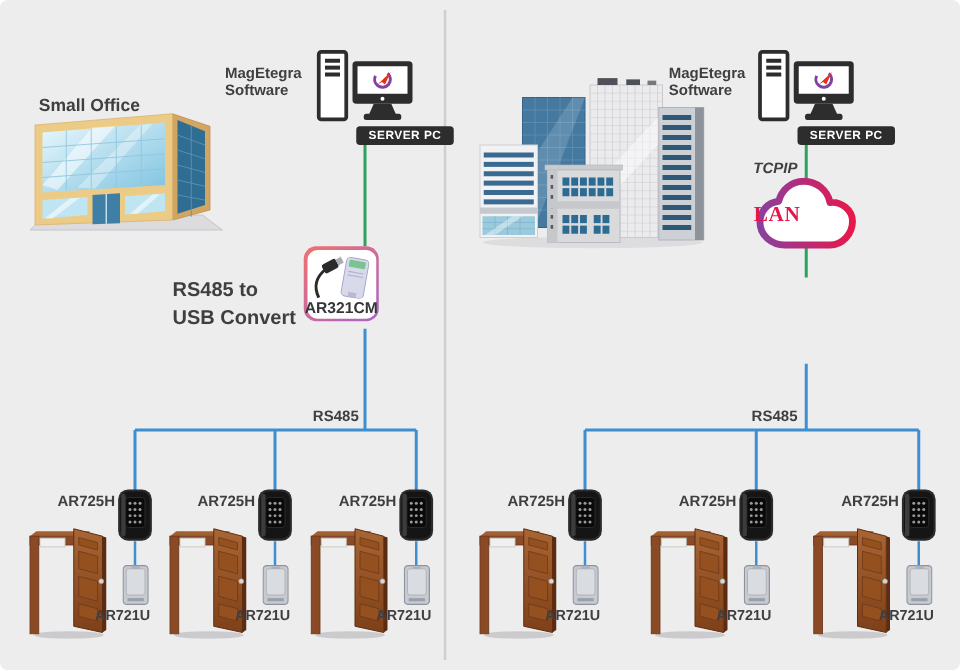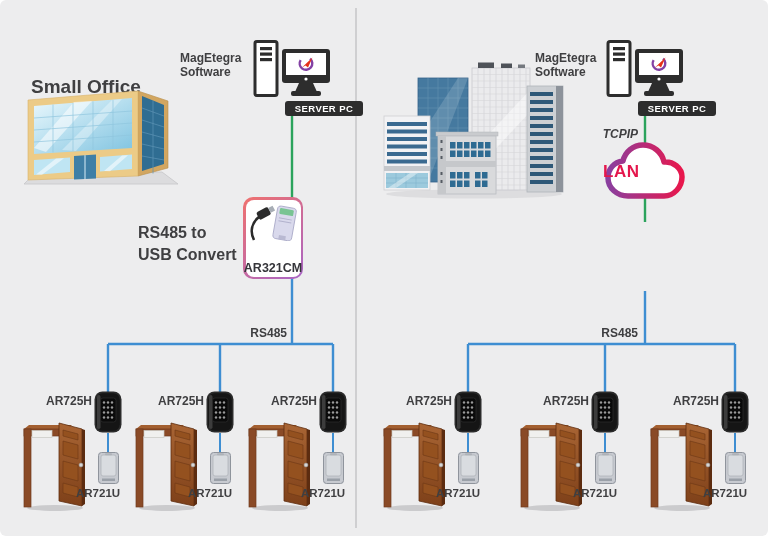--- a/index.html
+++ b/index.html
@@ -253,35 +253,35 @@
     <path d="M292 116 V197" style="stroke:var(--green_line,#2ba35c)" stroke-width="2.4"></path>
     <path d="M292 263 V344 M108 344 H333 M108 344 V392 M220 344 V392 M333 344 V392" style="stroke:var(--blue_line,#3e8ed2)" stroke-width="2.4"></path>
     <path d="M108 433 V453 M220 433 V453 M333 433 V453" style="stroke:var(--blue_line,#3e8ed2)" stroke-width="2"></path>
     <path d="M645 116 V222" style="stroke:var(--green_line,#2ba35c)" stroke-width="2.4"></path>
     <path d="M645 291 V344 M468 344 H735 M468 344 V392 M605 344 V392 M735 344 V392" style="stroke:var(--blue_line,#3e8ed2)" stroke-width="2.4"></path>
     <path d="M468 433 V453 M605 433 V453 M735 433 V453" style="stroke:var(--blue_line,#3e8ed2)" stroke-width="2"></path>
   </svg>
 
   <div class="divider" style="left:355px;top:8px;height:520px;"></div>
 
-  <div class="lbl ctr" style="left:31px;top:76px;width:140px;font-size:19px;">Small Office</div>
+  <div class="lbl ctr" style="left:31px;top:76px;width:140px;font-size:14px;">Small Office</div>
   <svg class="abs" style="left:22px;top:86px" width="158" height="104">
       <use href="#sym-smalloffice"></use>
     </svg>
 
   <div class="lbl ctr" style="left:180px;top:51px;width:68px;font-size:12px;">MagEtegra
 Software</div>
   <svg class="abs" style="left:252px;top:40px" width="80" height="60">
       <use href="#sym-server"></use>
     </svg>
   <div class="badge" style="left:253px;top:101px;width:78px;">SERVER PC</div>
 
   <div class="lbl rt" style="left:242px;top:150px;width:40px;font-size:12px;margin-top:48px;">USB</div>
 
-  <div class="conv" style="left:243px;top:197px;width:60px;height:82px;">
+  <div class="conv" style="left:243px;top:197px;width:60px;height:60px;">
     <div class="conv-inner">
       <svg width="52" height="38">
           <use href="#sym-usbdev"></use>
         </svg>
       <div class="model">AR321CM</div>
     </div>
   </div>
   <div class="lbl ctr" style="left:138px;top:222px;width:102px;font-size:16px;line-height:1.35;">RS485 to
 USB Convert</div>
 
@@ -332,21 +332,21 @@
   <svg class="abs" style="left:605px;top:40px" width="80" height="60">
       <use href="#sym-server"></use>
     </svg>
   <div class="badge" style="left:606px;top:101px;width:78px;">SERVER PC</div>
 
   <div class="lbl rt" style="left:592px;top:127px;width:46px;font-size:12px;font-style:italic;">TCPIP</div>
 
   <svg class="abs" style="left:603px;top:142px" width="84" height="62">
       <use href="#sym-cloud"></use>
     </svg>
-  <div class="lbl ctr" style="left:603px;top:162px;width:84px;font-size:17px;color:var(--cloud_label_color,#e4164c);letter-spacing:.5px;">LAN</div>
+  <div class="lbl ctr" style="left:603px;top:162px;width:84px;font-size:17px;color:var(--cloud_label_color,#e4164c);letter-spacing:.5px;font-family:Liberation Serif, serif;">LAN</div>
 
 
   <div class="lbl rt" style="left:592px;top:326px;width:46px;font-size:12px;">RS485</div>
 
   <div class="lbl rt" style="left:390px;top:394px;width:62px;font-size:12px;">AR725H</div>
   <svg class="abs" style="left:382px;top:417px" width="66" height="94">
       <use href="#sym-door"></use>
     </svg>
   <svg class="abs" style="left:454px;top:391px" width="28" height="42">
       <use href="#sym-keypad"></use>

